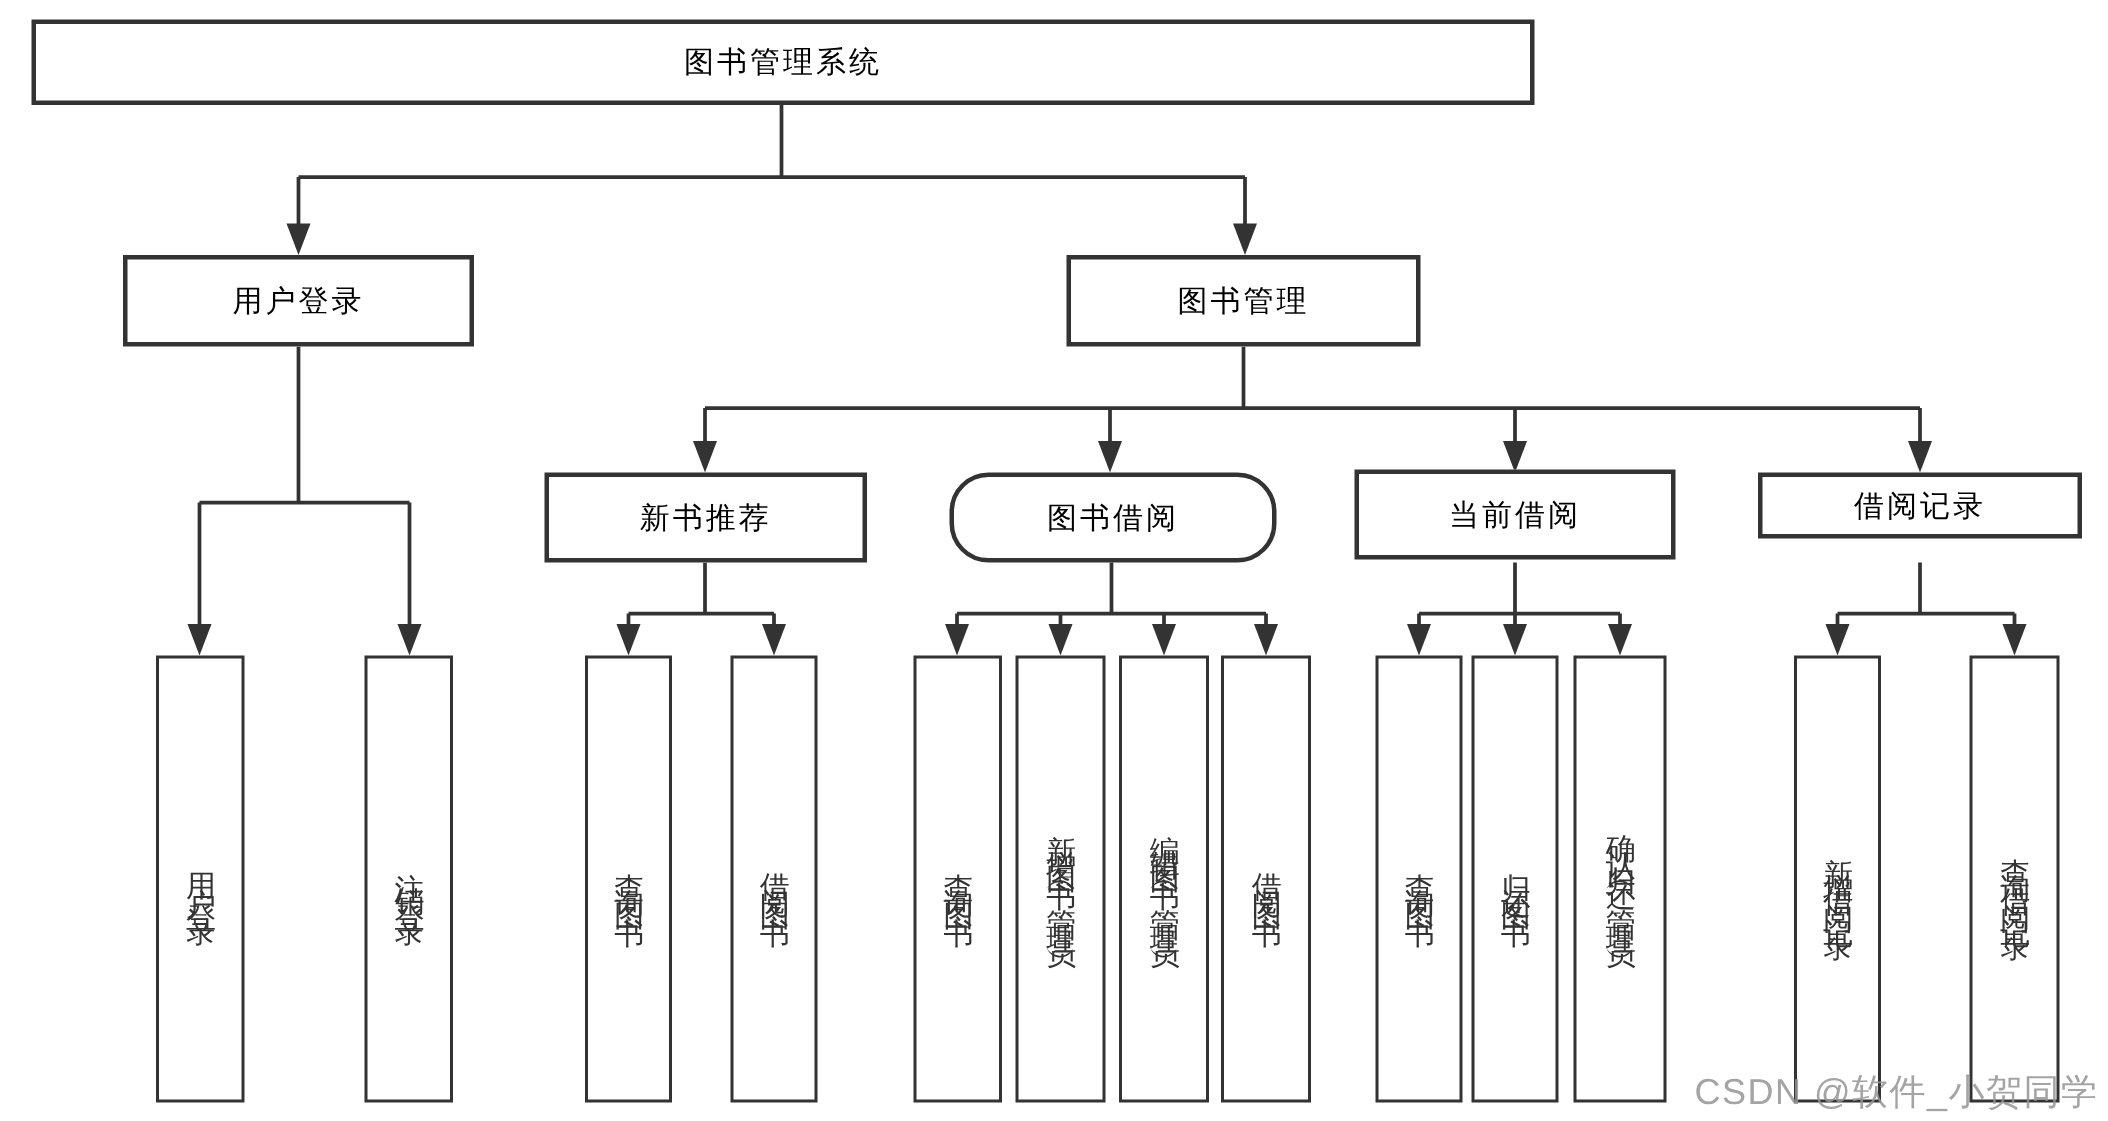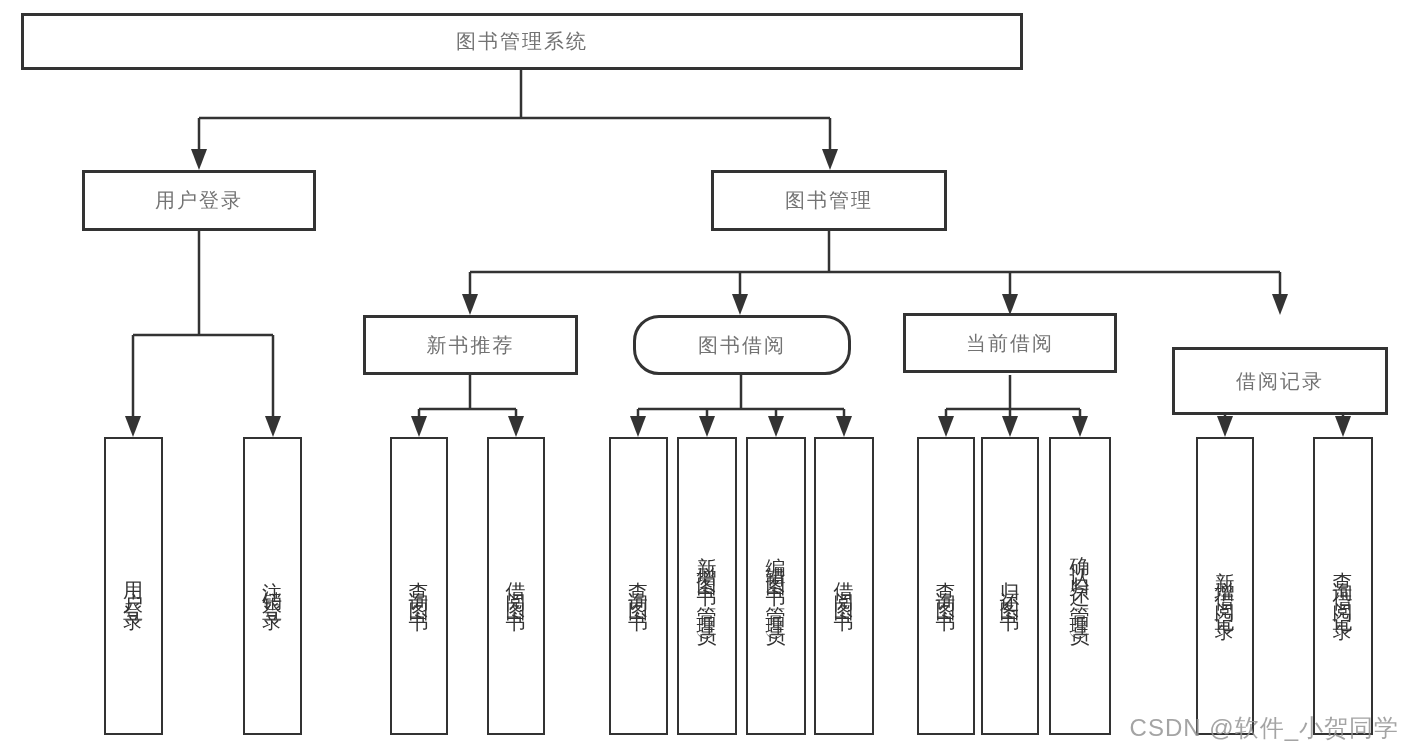--- a/index.html
+++ b/index.html
@@ -23,21 +23,21 @@
     box-sizing: border-box;
     display: flex;
     align-items: center;
     justify-content: center;
     z-index: 2;
     color: #333333;
   }
   .hlabel {
     font-size: 20px;
     letter-spacing: 2px;
-    color: #737373;
+    color: #000000;
     white-space: nowrap;
   }
   .leafbox { border-width: 2.5px; }
   .vtext {
     writing-mode: vertical-rl;
     text-orientation: mixed;
     font-size: 20px;
     letter-spacing: 10px;
     color: #333333;
     line-height: 1;
@@ -139,21 +139,21 @@
 
   <div class="box" style="left:711px; top:170px; width:236px; height:61px;">
     <span class="hlabel">图书管理</span>
   </div>
   <div class="box" style="left:633px; top:315px; width:218px; height:60px;border-radius:26px;">
     <span class="hlabel">图书借阅</span>
   </div>
   <div class="box" style="left:903px; top:313px; width:214px; height:60px;">
     <span class="hlabel">当前借阅</span>
   </div>
-  <div class="box" style="left:1172px; top:315px; width:216px; height:68px;margin-top:32px;">
+  <div class="box" style="left:1172px; top:315px; width:216px; height:44px;">
     <span class="hlabel">借阅记录</span>
   </div>
 
   <div class="box leafbox" style="left:104px; top:437px; width:59px; height:298px;">
     <span class="vtext">用户登录</span>
   </div>
   <div class="box leafbox" style="left:243px; top:437px; width:59px; height:298px;">
     <span class="vtext">注销登录</span>
   </div>
 

